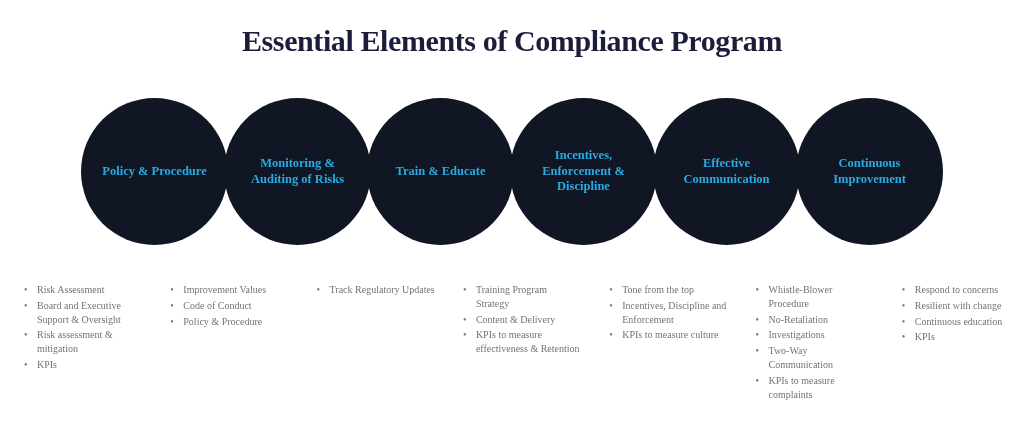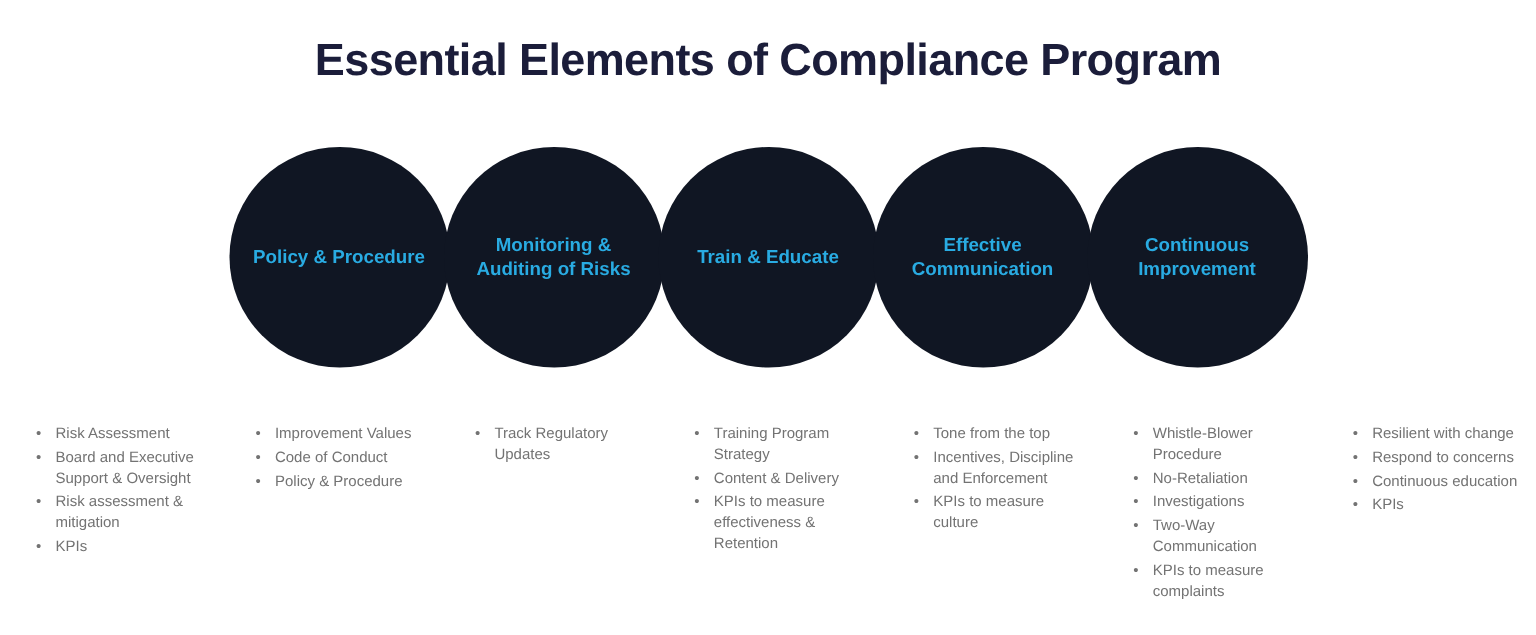--- a/index.html
+++ b/index.html
@@ -8,20 +8,21 @@
     height: 423px;
     background: #FFFFFF;
     font-family: "Liberation Sans", sans-serif;
     overflow: hidden;
   }
   .slide {
     width: 1024px;
     height: 375px;
     position: relative;
     background: #FFFFFF;
+    font-family: Liberation Serif, serif;
   }
   .title {
     padding-top: 24px;
     text-align: center;
     font-size: 30px;
     font-weight: 700;
     letter-spacing: -0.4px;
     color: #1B1D3A;
   }
   .circles-row {
@@ -88,20 +89,23 @@
     <div class="circle">
       <span class="circle-label">Policy &amp; Procedure</span>
     </div>
     <div class="circle">
       <span class="circle-label">Monitoring &amp; Auditing of Risks</span>
     </div>
     <div class="circle">
       <span class="circle-label">Train &amp; Educate</span>
     </div>
     <div class="circle">
+      <span class="circle-label">Incentives, Enforcement &amp; Discipline</span>
+    </div>
+    <div class="circle">
       <span class="circle-label">Effective Communication</span>
     </div>
     <div class="circle">
       <span class="circle-label">Continuous Improvement</span>
     </div>
   </div>
 
   <div class="lists-row">
 
     <div class="list-col">
@@ -148,21 +152,21 @@
         <li>Whistle-Blower Procedure</li>
         <li>No-Retaliation</li>
         <li>Investigations</li>
         <li>Two-Way Communication</li>
         <li>KPIs to measure complaints</li>
       </ul>
     </div>
 
     <div class="list-col">
       <ul class="bullet-list">
+        <li>Respond to concerns</li>
         <li>Resilient with change</li>
-        <li>Respond to concerns</li>
         <li>Continuous education</li>
         <li>KPIs</li>
       </ul>
     </div>
 
   </div>
 </div>
 
 </body></html>

